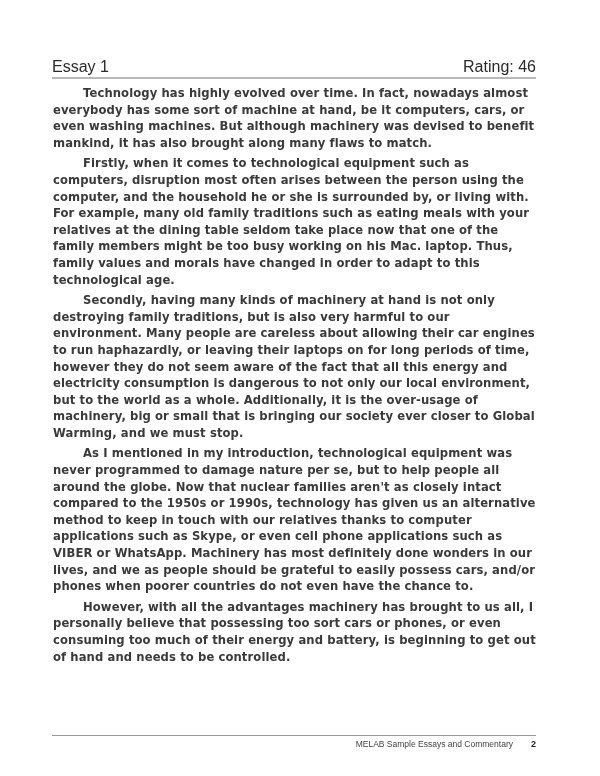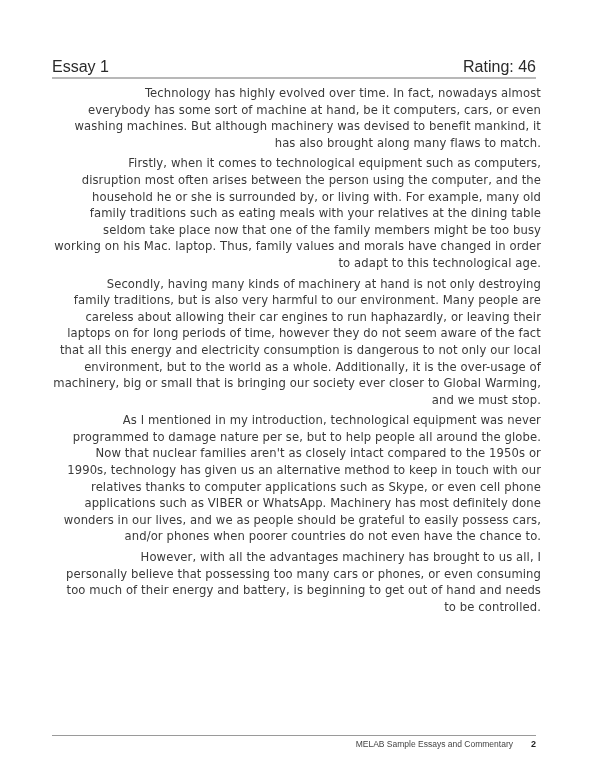--- a/index.html
+++ b/index.html
@@ -7,21 +7,21 @@
   .page { position: absolute; left: 0; top: 0; width: 600px; height: 776px; }
   .header {
     position: absolute; left: 52px; top: 56px; width: 484px; height: 20px;
     font-family: "Liberation Sans", sans-serif; font-size: 16px; color: #2a2a2a;
     display: flex; justify-content: space-between; align-items: flex-end; gap: 36px;
   }
   .header-rule { position: absolute; left: 52px; top: 77px; width: 484px; height: 2px; background: #b8b8b8; }
   .essay {
     position: absolute; left: 53px; top: 85px; width: 488px;
     font-family: "DejaVu Sans", sans-serif; font-size: 11.6px; line-height: 16.6px;
-    color: #3a3a3a; letter-spacing: 0.1px; font-weight: 400; text-align: right;
+    color: #3a3a3a; letter-spacing: 0.1px; font-weight: 700;
   }
   .essay p { margin: 0 0 4px 0; text-indent: 30px; }
   .footer-rule { position: absolute; left: 52px; top: 735px; width: 484px; height: 1px; background: #9a9a9a; }
   .footer {
     position: absolute; left: 52px; top: 739px; width: 484px;
     font-family: "Liberation Sans", sans-serif; font-size: 8.5px; color: #444;
     display: flex; justify-content: flex-end; align-items: flex-start;
   }
   .footer .pg { font-weight: bold; margin-left: 18px; font-size: 9px; color: #222; }
 </style>
@@ -33,21 +33,21 @@
     <span>Essay 1</span>
     <span>Rating: 46</span>
   </div>
   <div class="header-rule"></div>
 
   <div class="essay">
     <p>Technology has highly evolved over time. In fact, nowadays almost everybody has some sort of machine at hand, be it computers, cars, or even washing machines. But although machinery was devised to benefit mankind, it has also brought along many flaws to match.</p>
     <p>Firstly, when it comes to technological equipment such as computers, disruption most often arises between the person using the computer, and the household he or she is surrounded by, or living with. For example, many old family traditions such as eating meals with your relatives at the dining table seldom take place now that one of the family members might be too busy working on his Mac. laptop. Thus, family values and morals have changed in order to adapt to this technological age.</p>
     <p>Secondly, having many kinds of machinery at hand is not only destroying family traditions, but is also very harmful to our environment. Many people are careless about allowing their car engines to run haphazardly, or leaving their laptops on for long periods of time, however they do not seem aware of the fact that all this energy and electricity consumption is dangerous to not only our local environment, but to the world as a whole. Additionally, it is the over-usage of machinery, big or small that is bringing our society ever closer to Global Warming, and we must stop.</p>
     <p>As I mentioned in my introduction, technological equipment was never programmed to damage nature per se, but to help people all around the globe. Now that nuclear families aren't as closely intact compared to the 1950s or 1990s, technology has given us an alternative method to keep in touch with our relatives thanks to computer applications such as Skype, or even cell phone applications such as VIBER or WhatsApp. Machinery has most definitely done wonders in our lives, and we as people should be grateful to easily possess cars, and/or phones when poorer countries do not even have the chance to.</p>
-    <p>However, with all the advantages machinery has brought to us all, I personally believe that possessing too many cars or phones, or even consuming too much of their energy and battery, is beginning to get out of hand and needs to be controlled.</p>
+    <p>However, with all the advantages machinery has brought to us all, I personally believe that possessing too sort cars or phones, or even consuming too much of their energy and battery, is beginning to get out of hand and needs to be controlled.</p>
   </div>
 
   <div class="footer-rule"></div>
   <div class="footer">
     <span>MELAB Sample Essays and Commentary</span>
     <span class="pg">2</span>
   </div>
 </div>
 
 </body></html>

